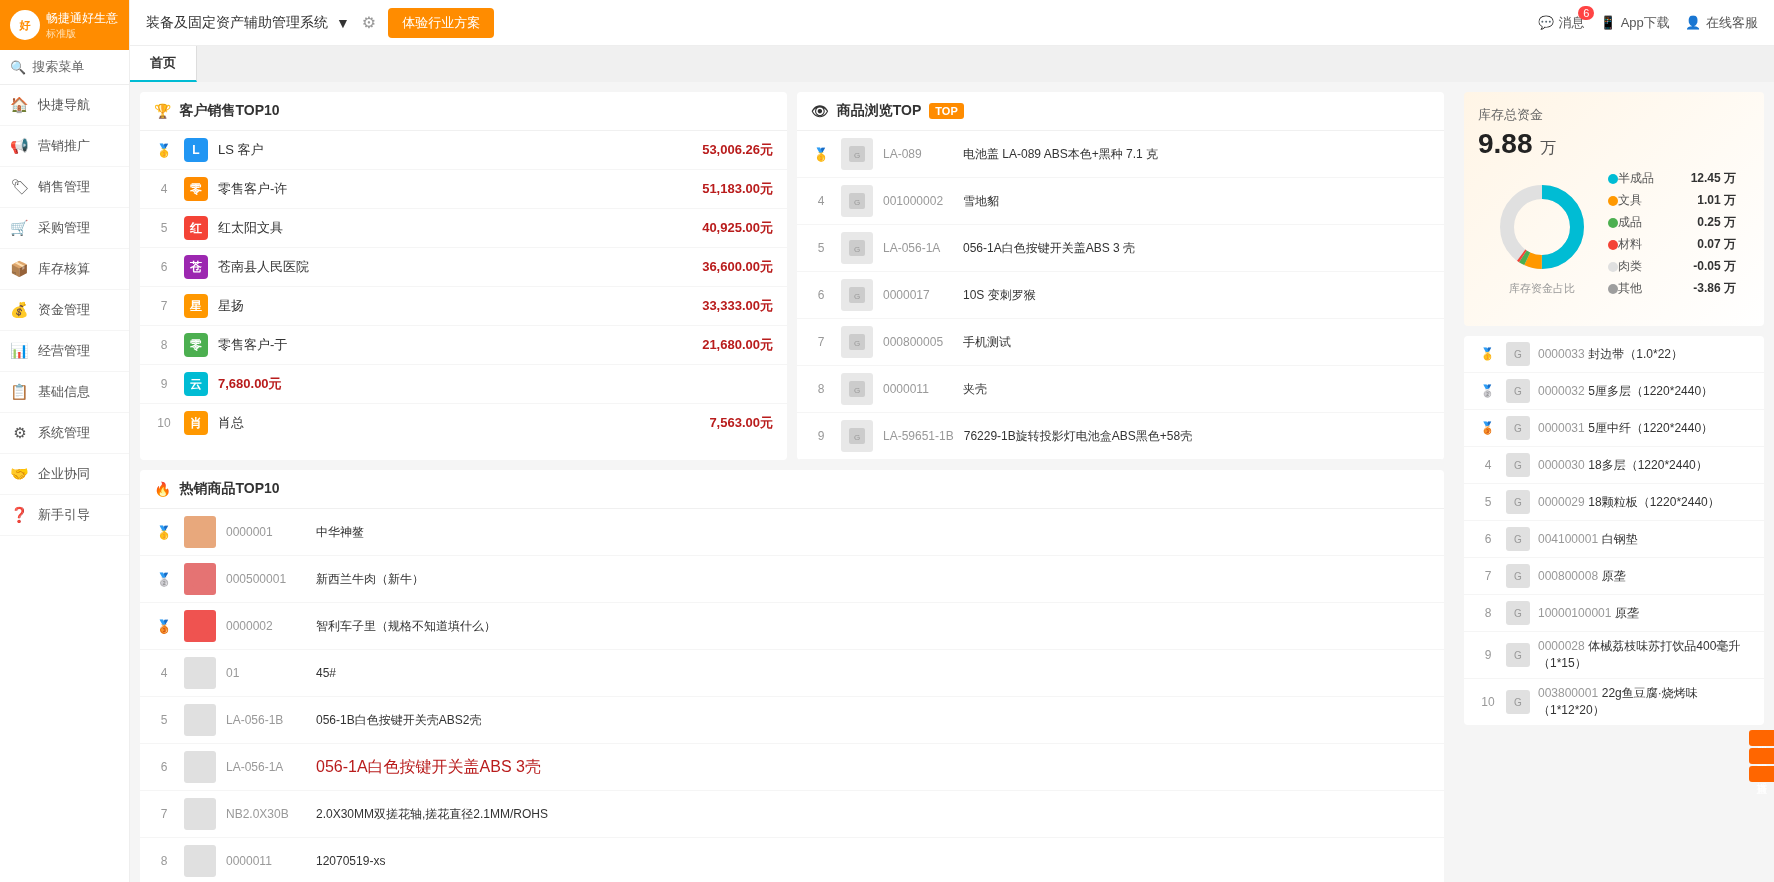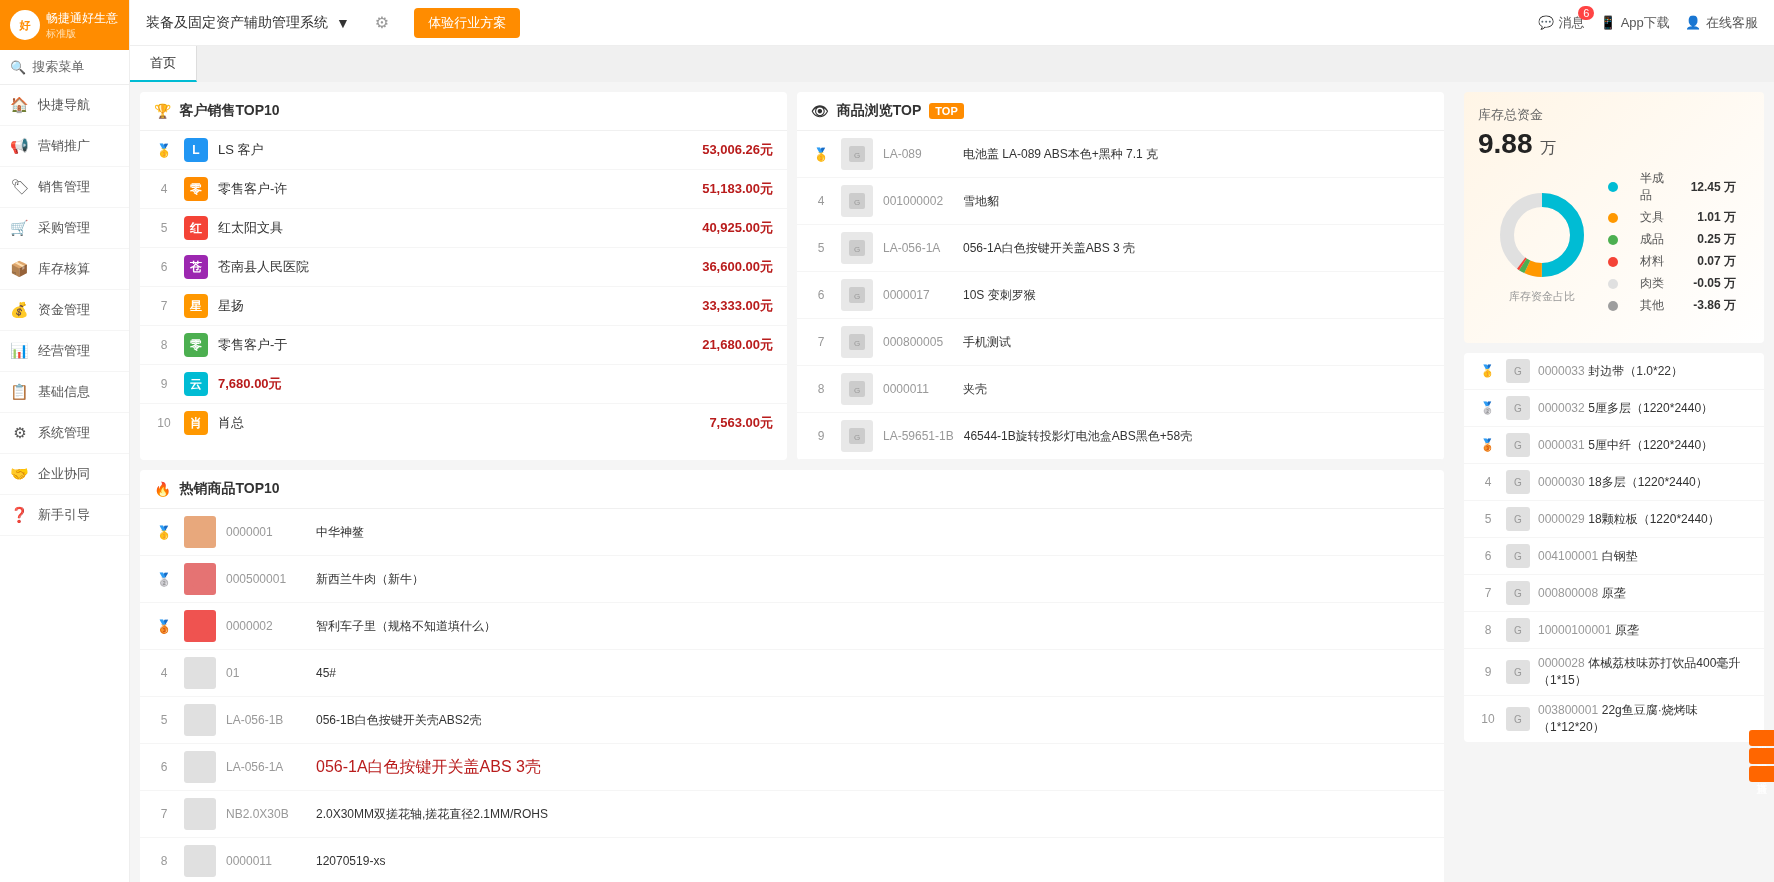--- a/index.html
+++ b/index.html
@@ -64,21 +64,21 @@
     
     .main { flex: 1; display: flex; flex-direction: column; overflow: hidden; }
 
     
     .topbar {
       background: #fff;
       padding: 0 16px;
       height: 46px;
       display: flex;
       align-items: center;
-      gap: 25px;
+      gap: 12px;
       border-bottom: 1px solid #eee;
       flex-shrink: 0;
     }
     .topbar-system {
       display: flex;
       align-items: center;
       gap: 8px;
       color: #333;
       font-size: 14px;
     }
@@ -132,21 +132,21 @@
     .page-tab {
       padding: 8px 20px;
       cursor: pointer;
       font-size: 13px;
       color: #555;
       border-right: 1px solid #ddd;
     }
     .page-tab.active {
       background: #fff;
       color: #333;
-      font-weight: normal;
+      font-weight: bold;
       border-bottom: 2px solid #00bcd4;
     }
 
     
     .content { flex: 1; display: flex; overflow: hidden; }
 
     
     .middle-panel {
       flex: 1;
       overflow-y: auto;
@@ -246,21 +246,21 @@
     .donut-section {
       display: flex;
       gap: 16px;
       align-items: center;
       padding: 10px 14px;
     }
     .donut-wrapper { position: relative; width: 100px; height: 100px; flex-shrink: 0; }
     .donut-wrapper svg { width: 100px; height: 100px; }
     .donut-label-below { text-align: center; font-size: 11px; color: #999; margin-top: 4px; }
     .legend-list { flex: 1; }
-    .legend-item { display: flex; align-items: center; gap: 22px; margin-bottom: 5px; font-size: 12px; }
+    .legend-item { display: flex; align-items: center; gap: 0; margin-bottom: 5px; font-size: 12px; }
     .legend-dot { width: 10px; height: 10px; border-radius: 50%; flex-shrink: 0; }
     .legend-name { flex: 1; color: #555; }
     .legend-value { color: #333; font-weight: bold; text-align: right; }
 
     
     .newest-header {
       padding: 10px 14px 6px;
       font-size: 14px;
       color: #333;
     }
@@ -545,21 +545,21 @@
               </div>
               <div class="hot-product-row">
                 <span class="rank-num">9</span>
     <div class="product-thumb" style="background:#e8e8e8;">
       <svg width="16" height="16" viewBox="0 0 16 16">
                     <rect width="16" height="16" fill="#ccc" rx="2"></rect>
                     <text x="8" y="12" text-anchor="middle" font-size="8" fill="#999">G</text>
                   </svg>
     </div>
     <span style="color:#999;font-size:12px;min-width:70px;">LA-59651-1B</span>
-    <span style="color:#333;font-size:12px;">46544-1B旋转投影灯电池盒ABS黑色+58壳</span>
+    <span style="color:#333;font-size:12px;">76229-1B旋转投影灯电池盒ABS黑色+58壳</span>
               </div>
             </div>
         </div>
       </div>
 
       <div class="panel">
         <div class="panel-header">
           <span>🔥</span>
           <span>热销商品TOP10</span>
         </div>

